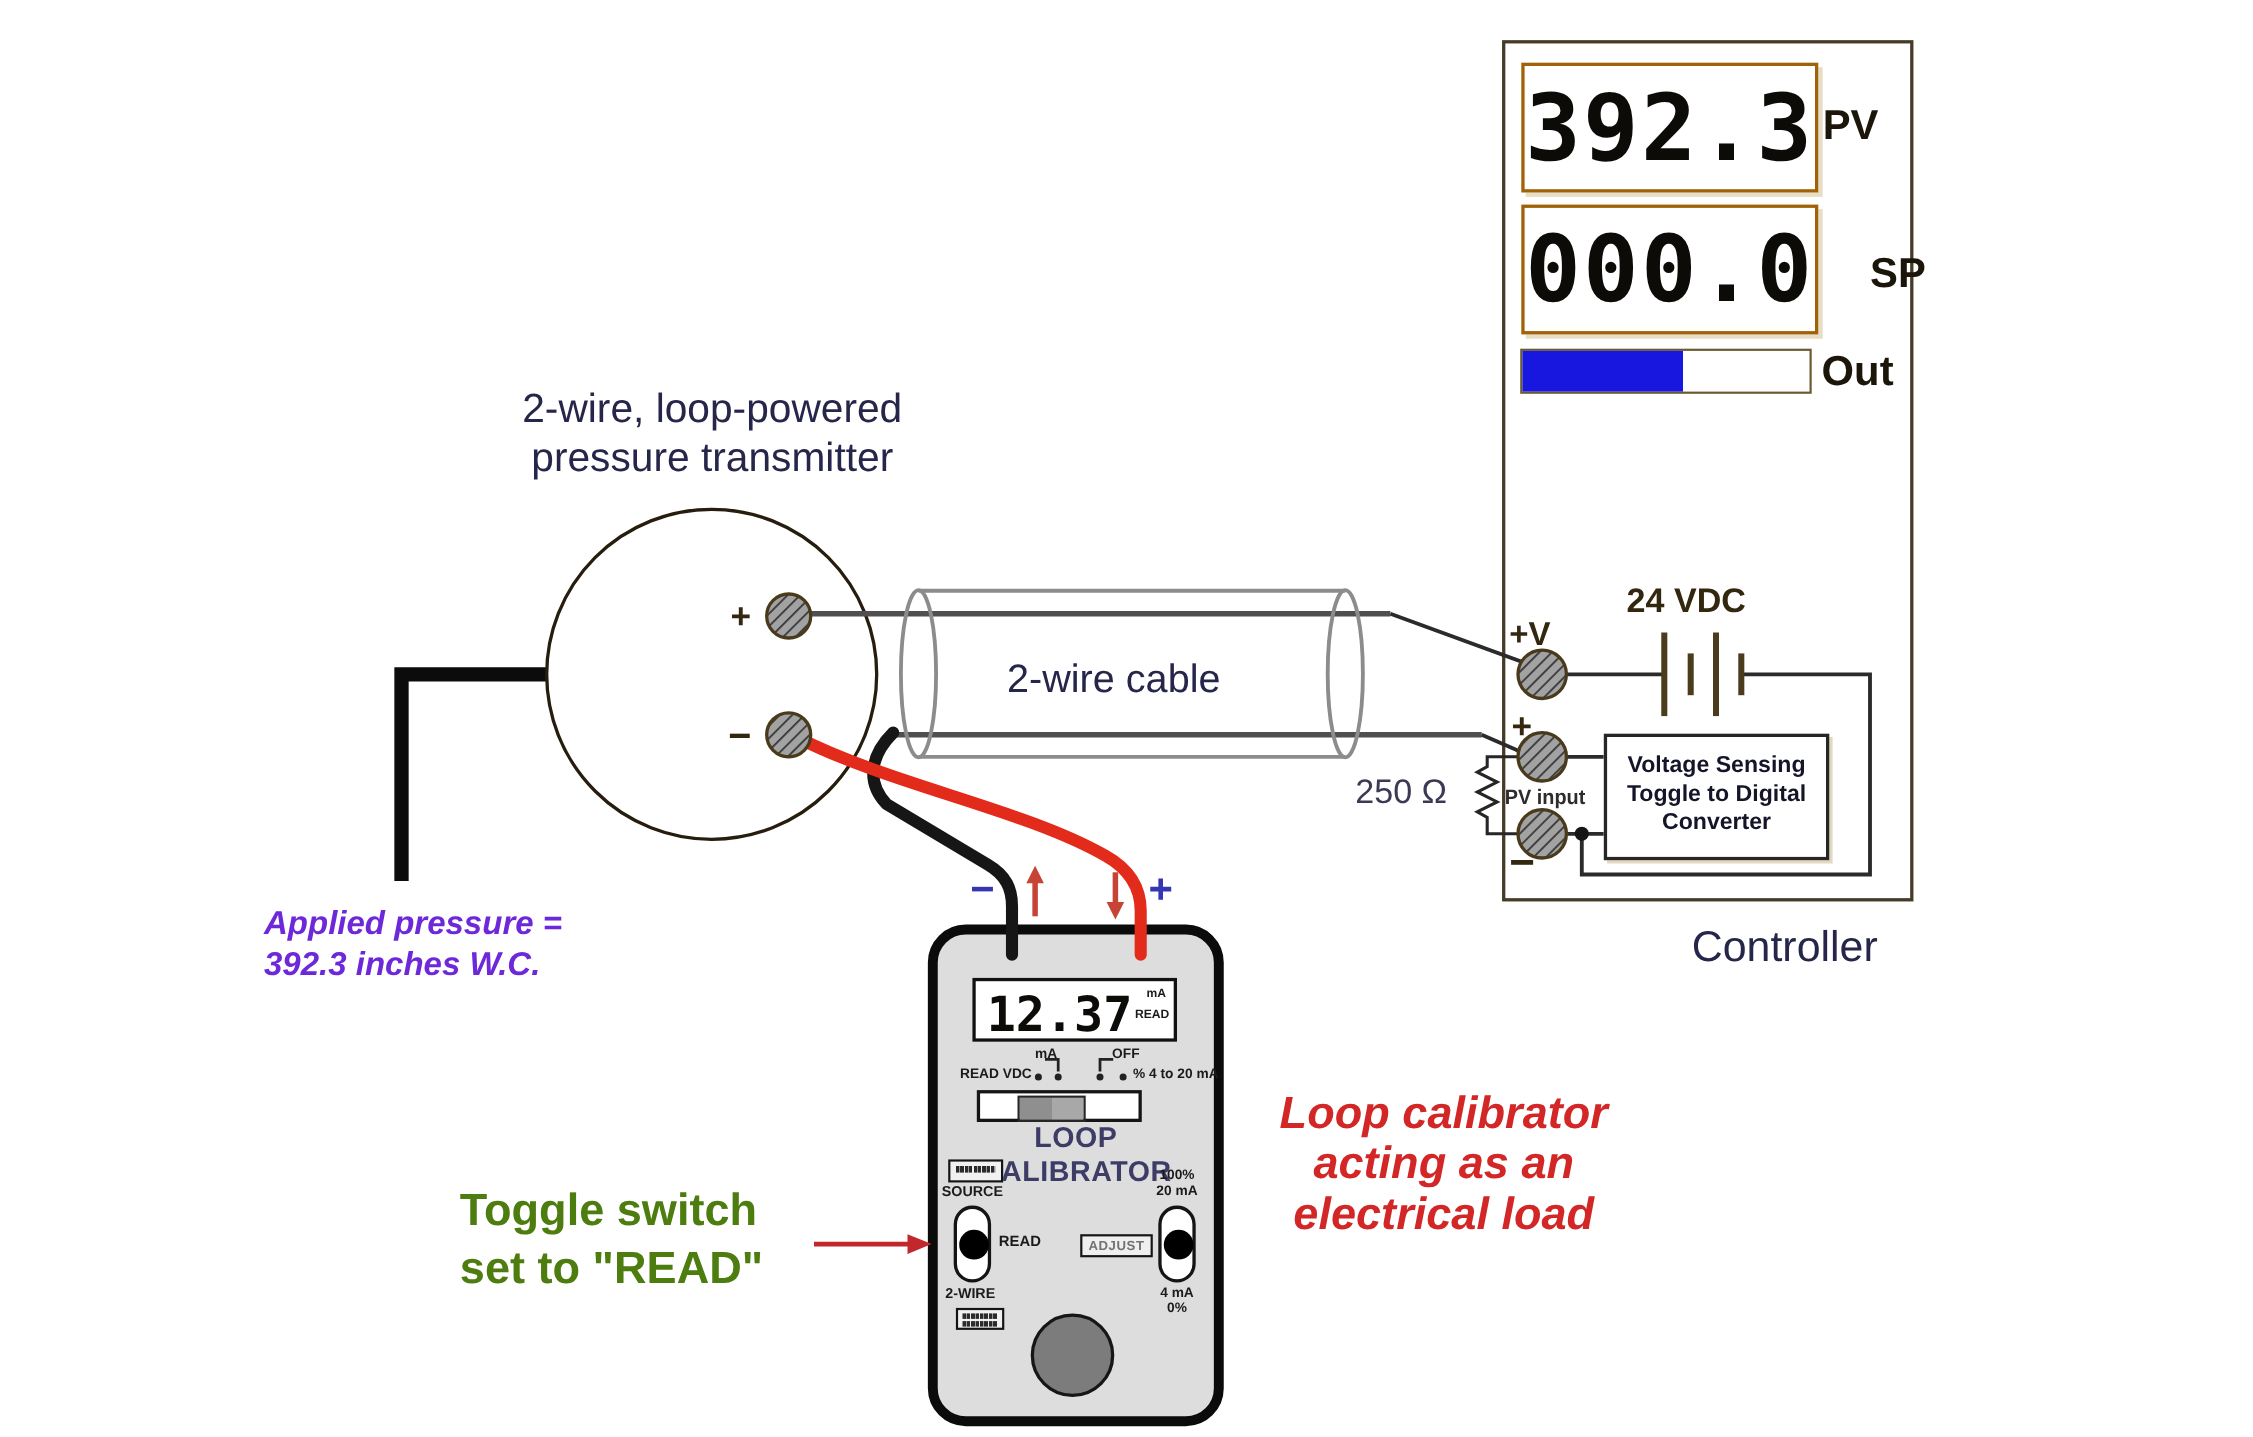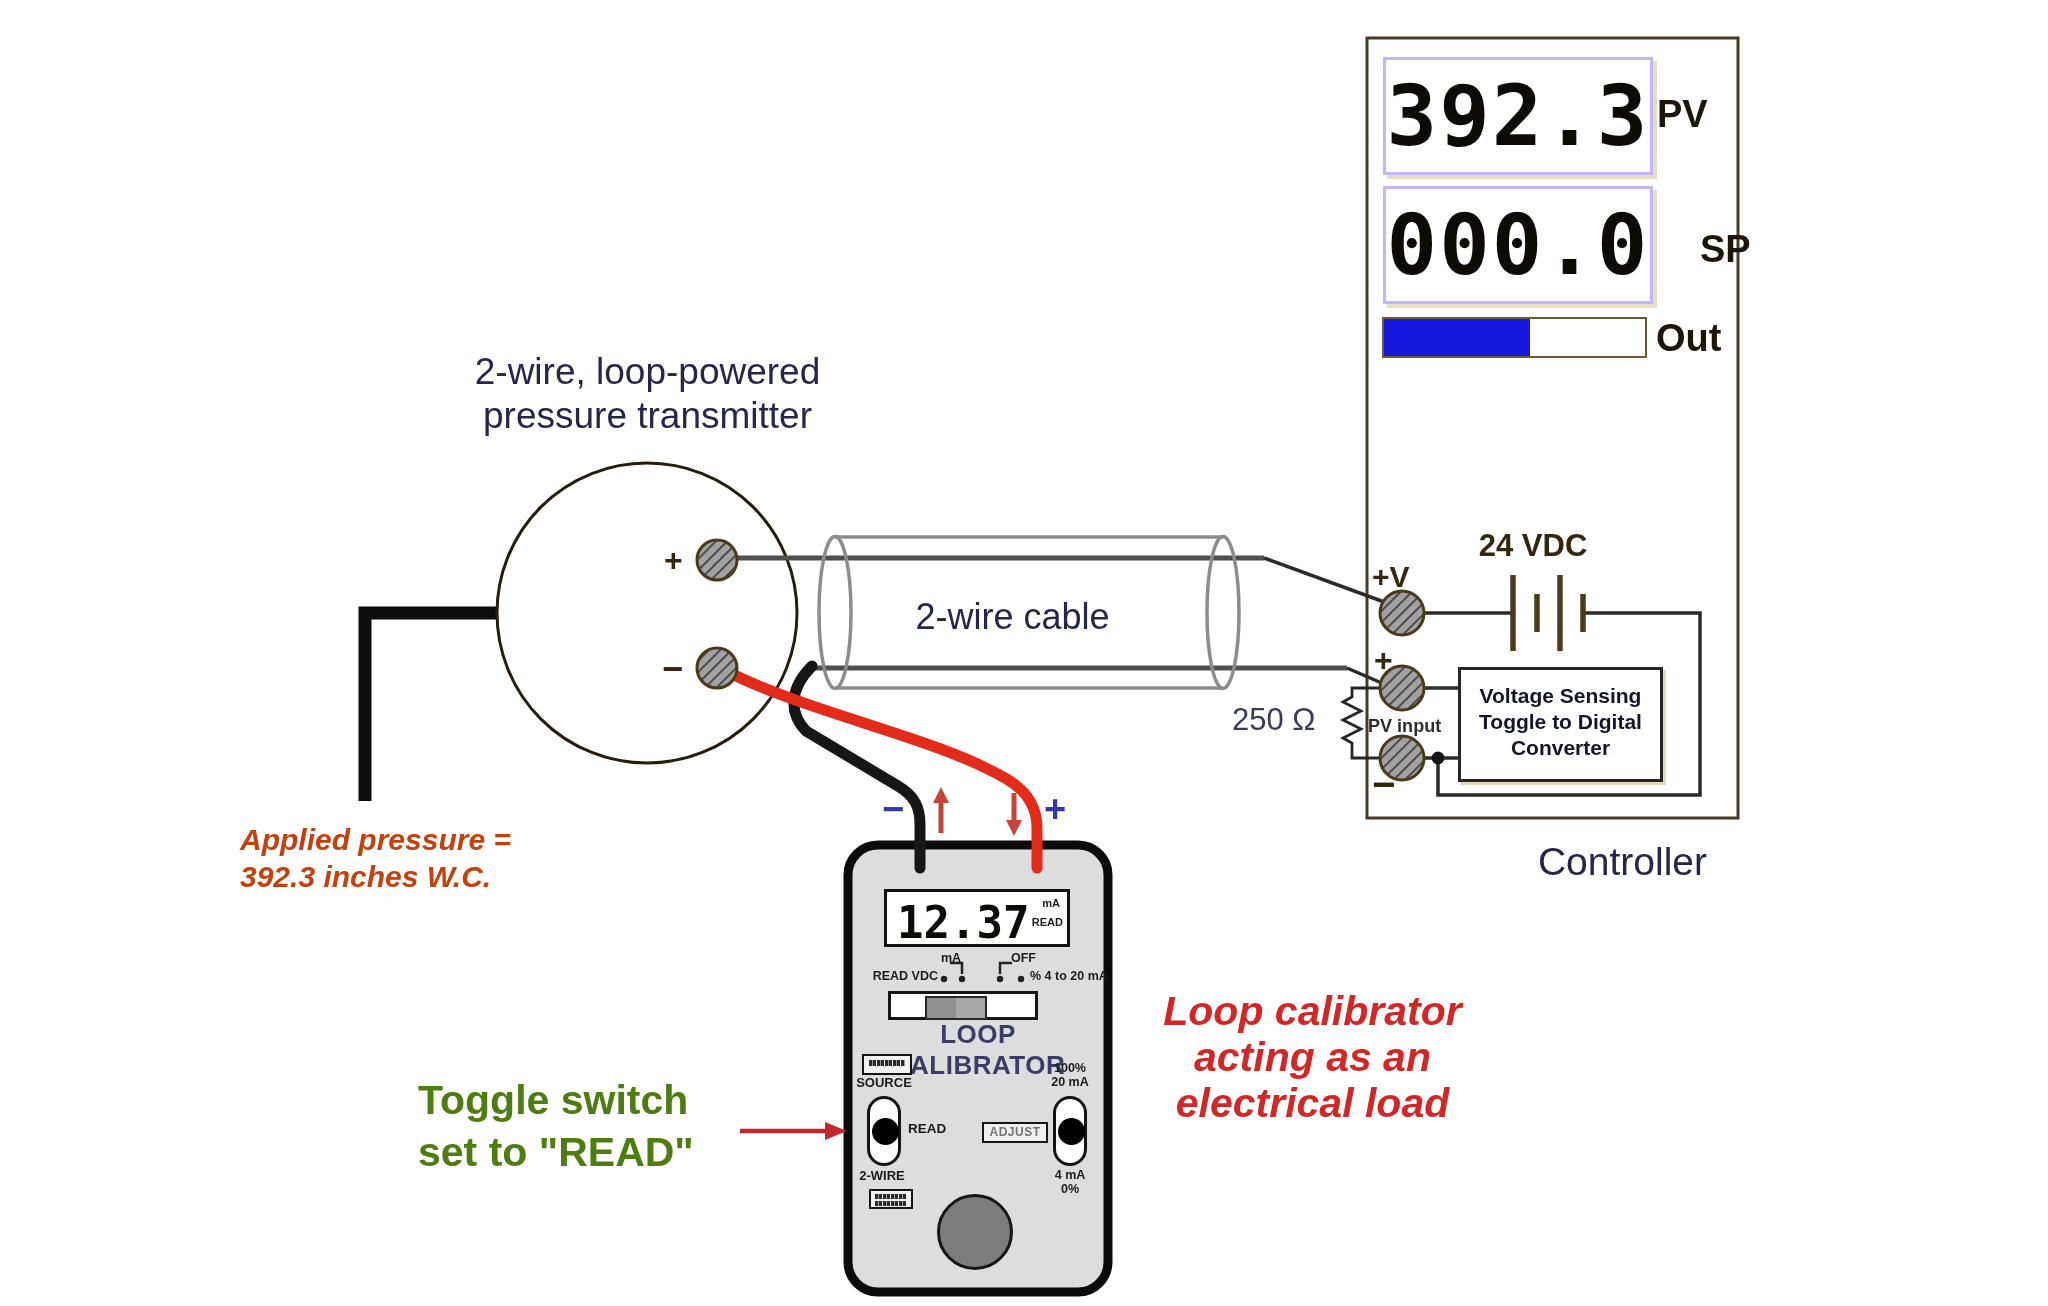--- a/index.html
+++ b/index.html
@@ -3,21 +3,21 @@
 <meta charset="utf-8">
 <style>
   html,body{margin:0;padding:0;background:#ffffff;}
   #canvas{position:relative;width:2048px;height:1306px;background:#ffffff;overflow:hidden;
           font-family:"Liberation Sans",sans-serif;}
   #wiring{position:absolute;left:0;top:0;z-index:0;}
   .abs{position:absolute;z-index:2;}
   .navy{color:#26264a;}
   .diagram-title{font-size:37px;line-height:44px;text-align:center;color:#26264a;}
   .seg{font-family:"DejaVu Sans Mono",monospace;font-weight:bold;color:#0d0b07;}
-  .display-box{background:#ffffff;border:3px solid #c4b5fd;box-shadow:4px 4px 0 rgba(185,160,95,.35);
+  .display-box{background:#ffffff;border:3px solid #a16207;box-shadow:4px 4px 0 rgba(185,160,95,.35);
                display:flex;align-items:center;justify-content:center;}
   .big-label{font-size:38px;font-weight:bold;color:#1c150a;}
   .term-label{font-weight:bold;color:#33280f;}
   .tiny{font-size:12.5px;font-weight:bold;color:#1b1b1b;line-height:14px;}
   .pill{background:#ffffff;border:3px solid #141414;border-radius:17px;}
   .pill .knob{position:absolute;left:1.5px;width:27px;height:27px;border-radius:50%;background:#000;}
   .microbox{border:2.5px solid #141414;background:#f1f1f1;}
   .smudge{height:6px;margin:4px auto 0 auto;
           background:repeating-linear-gradient(90deg,#2b2b2b 0 3px,#9a9a9a 3px 4px,#2b2b2b 4px 7px,#ededed 7px 8px);}
   .rednote{color:#4d7c0f;font-weight:600;}
@@ -105,21 +105,21 @@
 
   <div class="abs diagram-title" style="left:415px;top:350px;width:465px;">
     <div>2-wire, loop-powered</div>
     <div>pressure transmitter</div>
   </div>
   <div class="abs term-label" style="left:664px;top:542px;font-size:32px;">+</div>
   <div class="abs term-label" style="left:662px;top:648px;font-size:36px;">−</div>
 
   <div class="abs navy" style="left:890px;top:596px;width:245px;text-align:center;font-size:36px;">2-wire cable</div>
 
-  <div class="abs" style="left:240px;top:821px;font-size:30px;line-height:37px;font-style:italic;font-weight:600;color:#c2410c;">
+  <div class="abs" style="left:240px;top:821px;font-size:30px;line-height:37px;font-style:italic;font-weight:600;color:#6d28d9;">
     <div>Applied pressure =</div>
     <div>392.3 inches W.C.</div>
   </div>
 
   <div class="abs display-box" style="left:1383px;top:57px;width:264px;height:112px;">
     <span class="seg" style="font-size:84px;letter-spacing:2px;">392.3</span>
   </div>
   <div class="abs big-label" style="left:1657px;top:93px;">PV</div>
 
   <div class="abs display-box" style="left:1383px;top:186px;width:264px;height:112px;">

